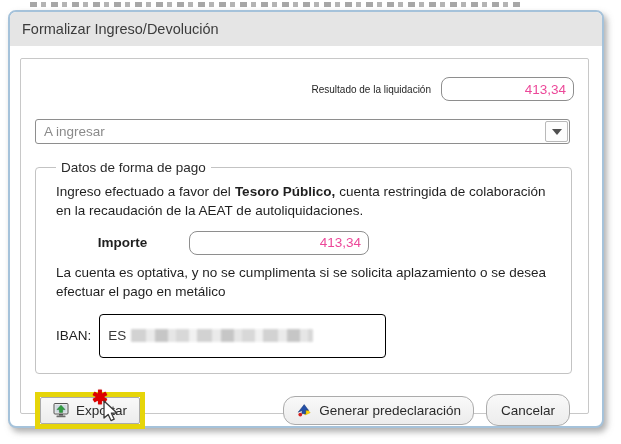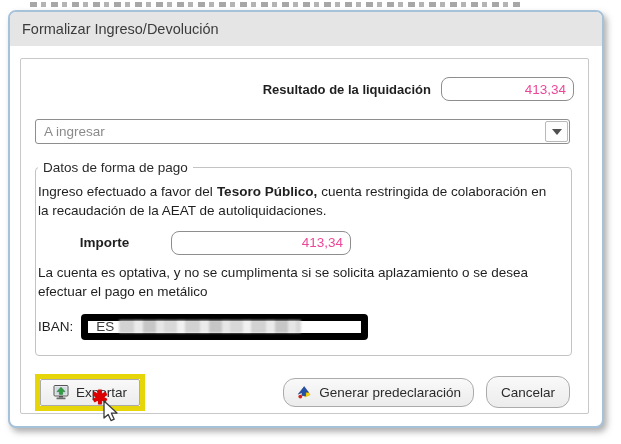--- a/index.html
+++ b/index.html
@@ -39,21 +39,21 @@
     border: 1px solid #c8c8c8; border-radius: 2px;
     background: #fff;
     padding: 14px 12px 10px 12px;
   }
 
   
   .row-result {
     display: flex; justify-content: flex-end; align-items: center;
     gap: 10px; margin: 4px 2px 18px 0;
   }
-  .row-result .lbl { font-weight: bold; font-size: 13px; }
+  .row-result .lbl { font-weight: normal; font-size: 10px; }
   input.box {
     font-family: "Liberation Sans", sans-serif;
     border: 1px solid #8e8e8e; border-radius: 8px;
     height: 24px; font-size: 13.5px; color: #ec4899;
     padding: 0 7px; text-align: right; background: #fff; outline: none;
   }
   .result-input { width: 133px; }
 
   
   .decl-label { margin: 0 0 7px 3px; }
@@ -68,32 +68,32 @@
     width: 23px; height: 21px; margin: 1px 1px 1px 0;
     border: 1px solid #b9b9b9; border-radius: 2px;
     display: flex; align-items: center; justify-content: center; background: #fdfdfd;
   }
   .tri-down { width: 0; height: 0; border-left: 5px solid transparent; border-right: 5px solid transparent; border-top: 6px solid #4f4f4f; }
 
   
   fieldset.pago {
     margin: 16px 4px 0 2px;
     border: 1px solid #c3c3c3; border-radius: 4px;
-    padding: 2px 10px 13px 0;
+    padding: 2px 10px 13px 18px;
   }
   fieldset.pago legend { padding: 0 5px; margin-left: 2px; font-size: 13.5px; color: #2a2a2a; }
   .intro { line-height: 1.4; margin: 6px 2px 10px 2px; }
   .intro .b { font-weight: bold; margin: 0 4px; }
   .row-importe { display: flex; align-items: center; margin: 9px 0 9px 2px; }
   .row-importe .lbl { font-weight: bold; width: 133px; text-align: center; }
   .importe-input { width: 180px; background: #f6f6dc; border-color: #a9a98f; }
   .note { line-height: 1.4; margin: 2px 2px 12px 2px; }
   .row-iban { display: flex; align-items: center; gap: 8px; margin: 4px 0 2px 2px; }
   .iban-box {
-    width: 287px; height: 26px; border: 7px solid #000000; border-radius: 4px;
+    width: 287px; height: 44px; border: 1px solid #000000; border-radius: 4px;
     display: flex; align-items: center; padding: 0 8px; background: #fff;
     color: #3a3a3a;
   }
   .iban-redact {
     height: 13px; width: 182px; margin-left: 5px; border-radius: 1px;
     background: repeating-linear-gradient(90deg,#c7c7c7 0 15px,#e6e6e6 15px 24px,#b9b9b9 24px 37px,#e0e0e0 37px 45px,#cfcfcf 45px 58px,#eeeeee 58px 66px);
     filter: blur(1.1px); opacity: .8;
   }
 
   

